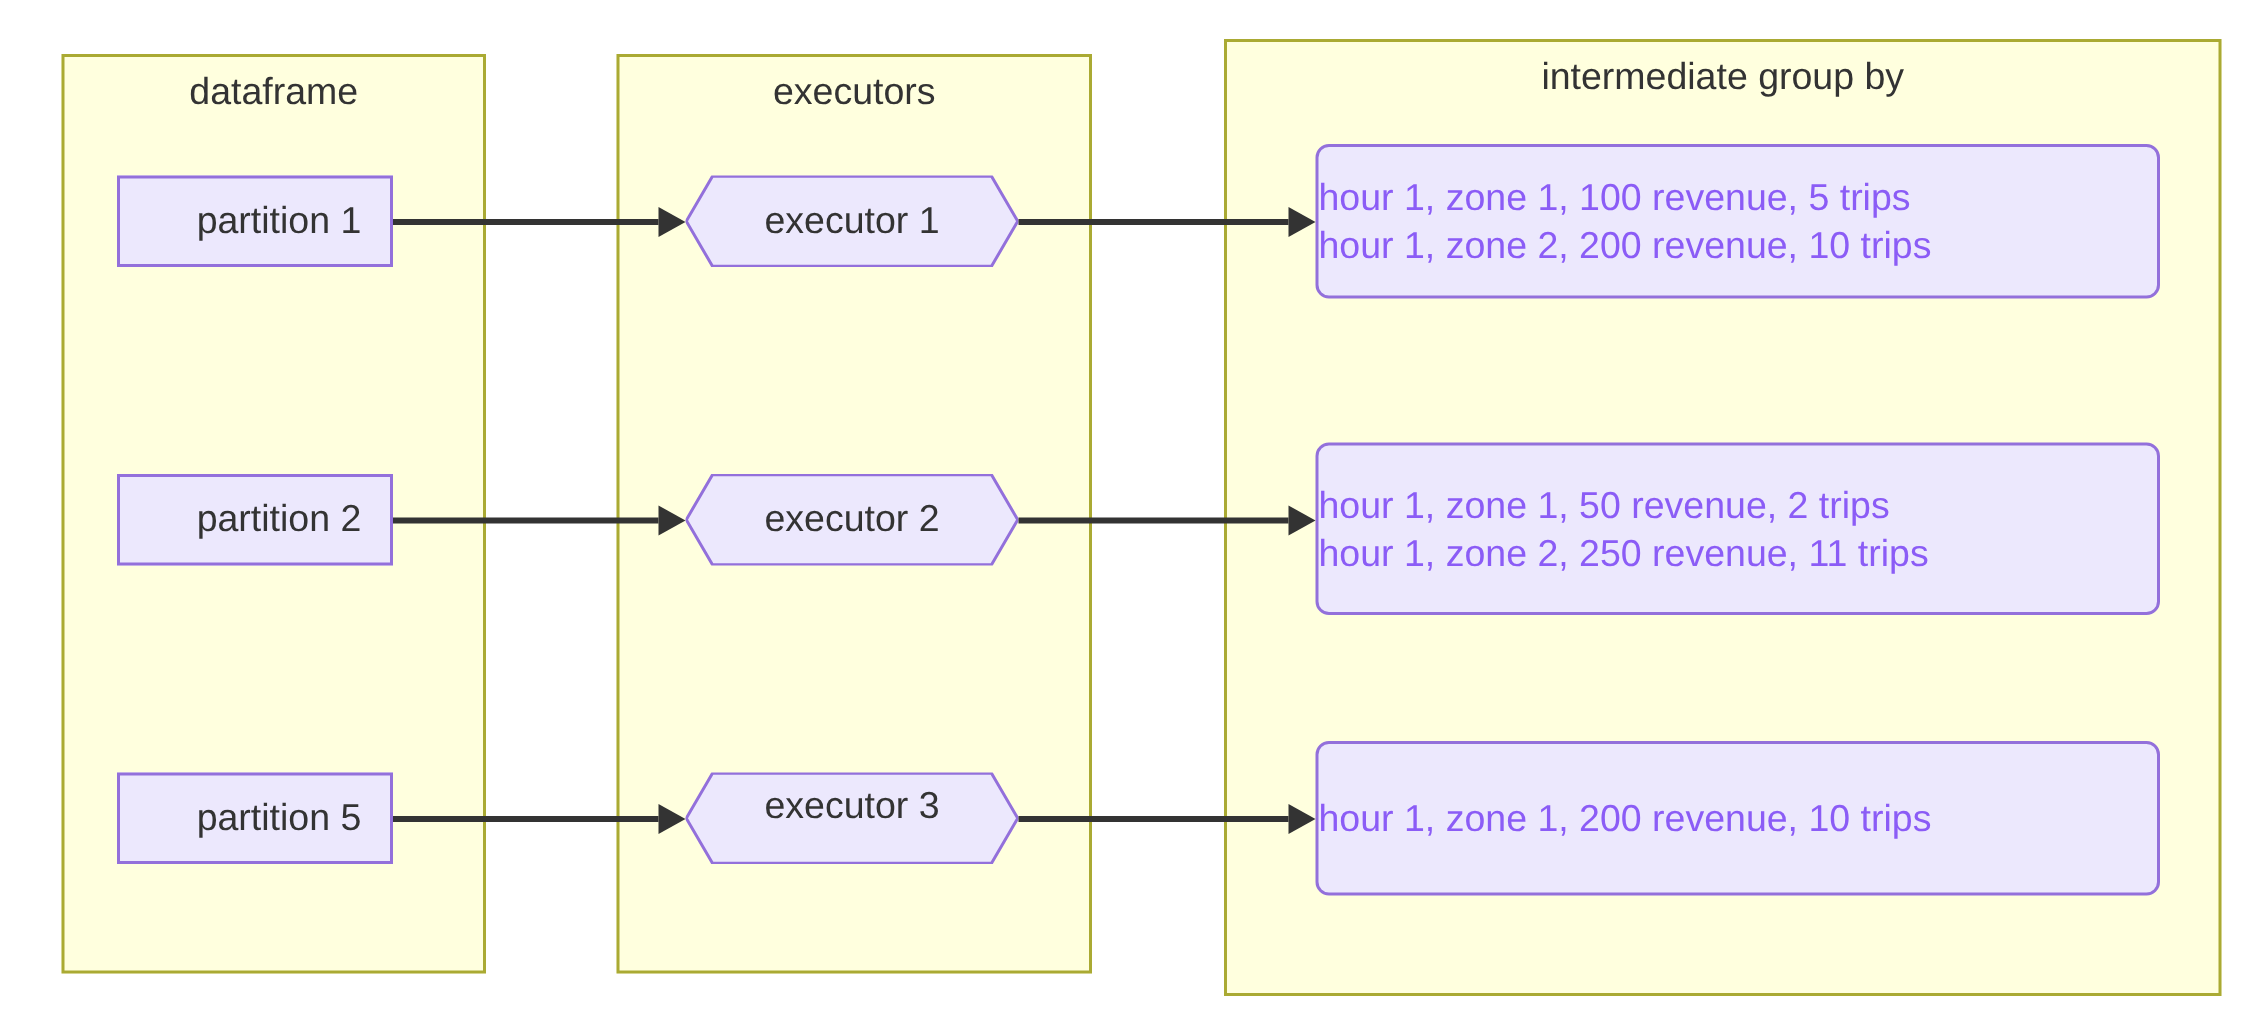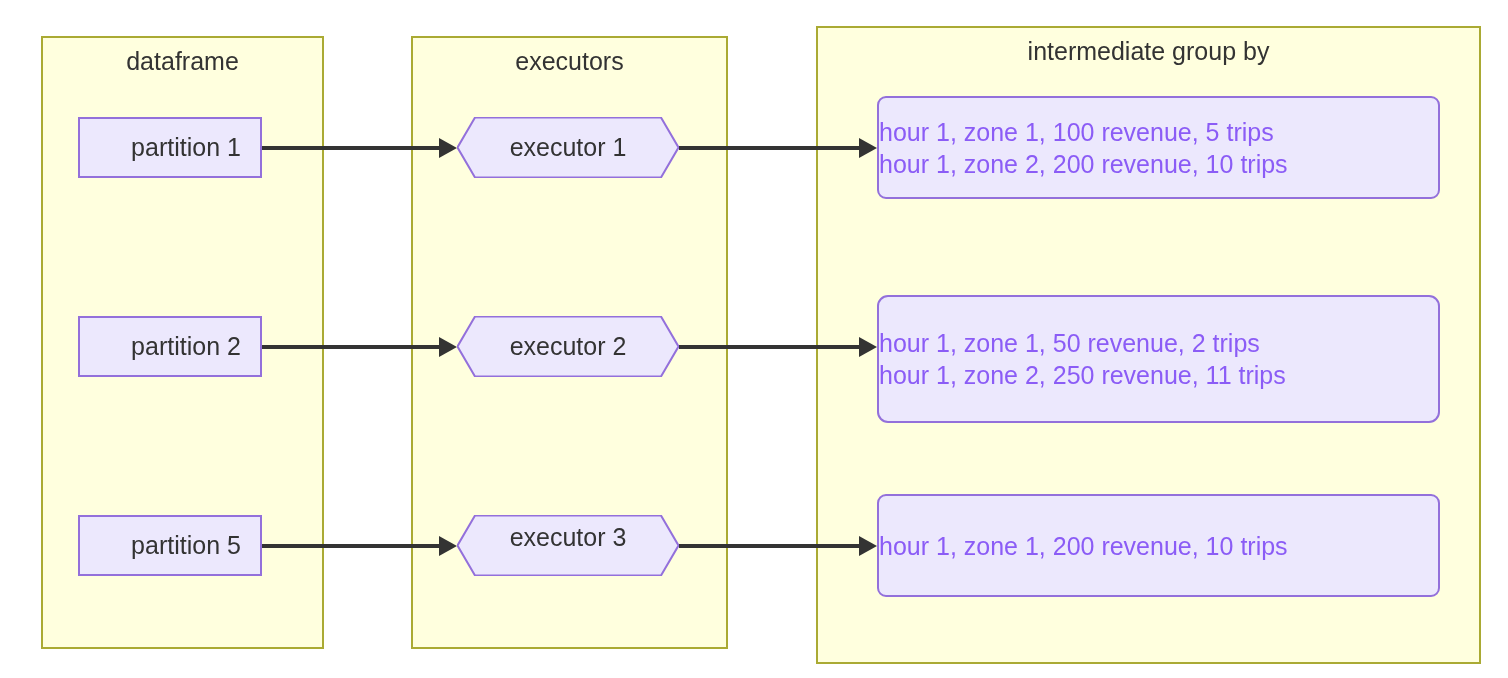--- a/index.html
+++ b/index.html
@@ -161,21 +161,21 @@
       <polygon points="18,0.5 204,0.5 221.5,30.5 204,60.5 18,60.5 0.5,30.5" fill="#ece8fd" stroke="#9370db" stroke-width="2"></polygon>
     </svg>
     <div class="hex-label">executor 3</div>
   </div>
 
   <div class="node-round" style="left:877px; top:96px; width:563px; height:103px;">
     <span>hour 1, zone 1, 100 revenue, 5 trips</span>
     <span>hour 1, zone 2, 200 revenue, 10 trips</span>
   </div>
 
-  <div class="node-round" style="left:877px; top:295px; width:563px; height:128px;border-radius:11px;">
+  <div class="node-round" style="left:877px; top:295px; width:563px; height:115px;">
     <span>hour 1, zone 1, 50 revenue, 2 trips</span>
     <span>hour 1, zone 2, 250 revenue, 11 trips</span>
   </div>
 
   <div class="node-round" style="left:877px; top:494px; width:563px; height:103px;">
     <span>hour 1, zone 1, 200 revenue, 10 trips</span>
   </div>
 
   <div class="edge" style="left:262px; top:148px; width:195px;">
     <div class="edge-line" style="width:177px;"></div>

